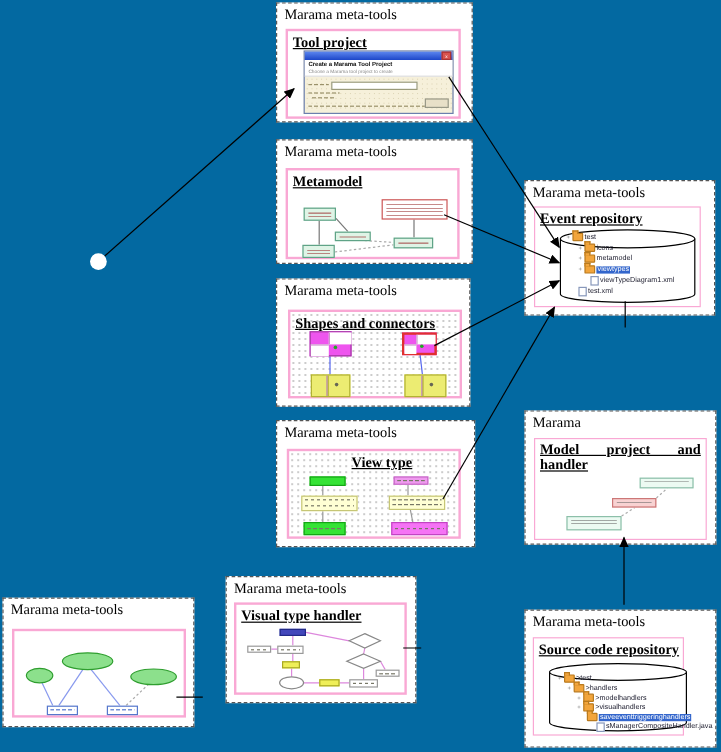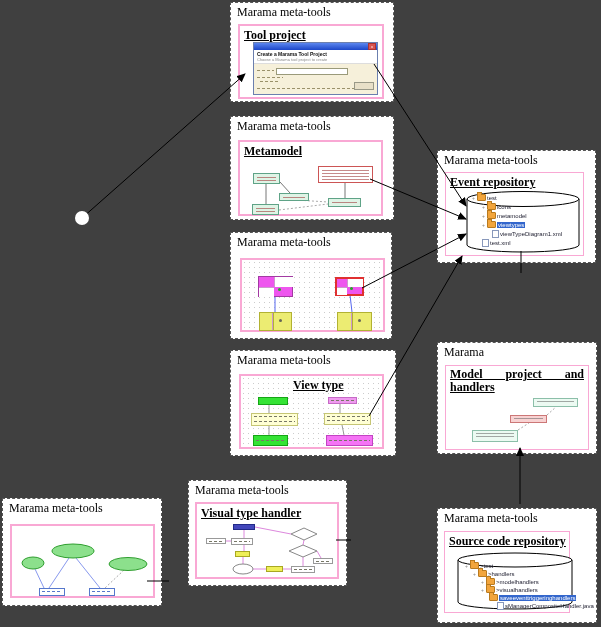--- a/index.html
+++ b/index.html
@@ -1,16 +1,16 @@
 <!DOCTYPE html>
 <html><head>
 <meta charset="utf-8">
 <style>
   html,body{margin:0;padding:0;background:#000;}
-  .stage{position:relative;width:601px;height:627px;background:#404040;overflow:hidden;
+  .stage{position:relative;width:601px;height:627px;background:#0369a1;overflow:hidden;
          font-family:"Liberation Serif",serif;}
   
   .panel{position:absolute;background:#fff;border:1px dashed #555;box-sizing:border-box;}
   .app-label{font:12px "Liberation Serif",serif;color:#000;padding:2px 0 0 6px;}
   .inner{position:absolute;background:#fff;border:2px solid #f9a8d4;box-sizing:border-box;}
   .inner.thin{border-width:1px;}
   .inner-title{font:bold 12px "Liberation Serif",serif;text-decoration:underline;
                margin:2px 0 0 4px;color:#000;}
   .justify{text-align:justify;width:134px;line-height:13px;}
   .dotted-bg{background-image:radial-gradient(circle,#ccc .6px,transparent .7px);
@@ -131,20 +131,21 @@
         </div>
       <div class="abs ent-green" style="left:88px;top:56px;width:33px;height:9px;">
           <div class="estripes"></div>
         </div>
     </div>
   </div>
 
   <div class="panel" style="left:230px;top:232px;width:162px;height:107px;">
     <div class="app-label">Marama meta-tools</div>
     <div class="inner dotted-bg" style="left:9px;top:25px;width:145px;height:74px;">
+      <div class="inner-title">Shapes and connectors</div>
       <svg class="cnet" width="141" height="70" viewBox="0 0 141 70">
         <line x1="33" y1="36" x2="33" y2="52" stroke="#5566ee" stroke-width="1"></line>
         <line x1="108" y1="35" x2="110" y2="52" stroke="#5566ee" stroke-width="1"></line>
       </svg>
       <div class="abs shape-magenta" style="left:16px;top:16px;width:35px;height:21px;">
         <div class="subwhite" style="left:45%;top:0;width:55%;height:50%;"></div>
         <div class="subwhite" style="left:0;top:50%;width:45%;height:50%;border-left:none;border-top:1px solid #c9c;"></div>
         <div class="gdot" style="left:58%;top:58%;"></div>
       </div>
       <div class="abs shape-magenta hl" style="left:93px;top:17px;width:29px;height:19px;">
@@ -229,21 +230,21 @@
       <div class="trow" style="left:36px;top:66px;">
           <span class="file"></span>
           <span>test.xml</span>
         </div>
     </div>
   </div>
 
   <div class="panel" style="left:437px;top:342px;width:160px;height:112px;">
     <div class="app-label">Marama</div>
     <div class="inner thin" style="left:7px;top:22px;width:144px;height:85px;">
-      <div class="inner-title justify">Model project and handlers</div>
+      <div class="inner-title justify">Model project and handler</div>
       <svg class="cnet" width="140" height="81" viewBox="0 0 140 81">
         <line x1="72" y1="64" x2="83" y2="57" stroke="#aaa" stroke-width="1" stroke-dasharray="2,2"></line>
         <line x1="101" y1="49" x2="110" y2="41" stroke="#aaa" stroke-width="1" stroke-dasharray="2,2"></line>
       </svg>
       <div class="abs ent-teal-lt" style="left:87px;top:32px;width:45px;height:9px;">
           <div class="gstripes"></div>
         </div>
       <div class="abs ent-pink" style="left:64px;top:49px;width:37px;height:8px;">
           <div class="gstripes"></div>
         </div>

